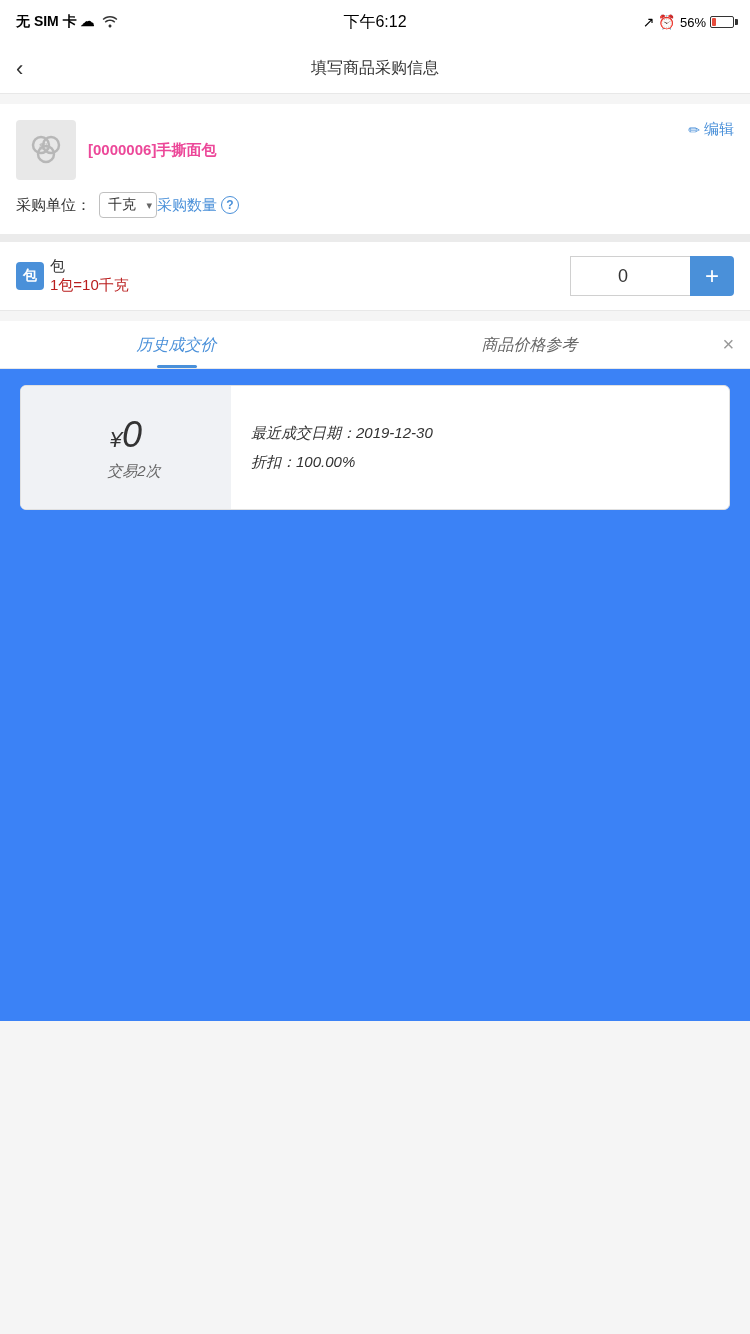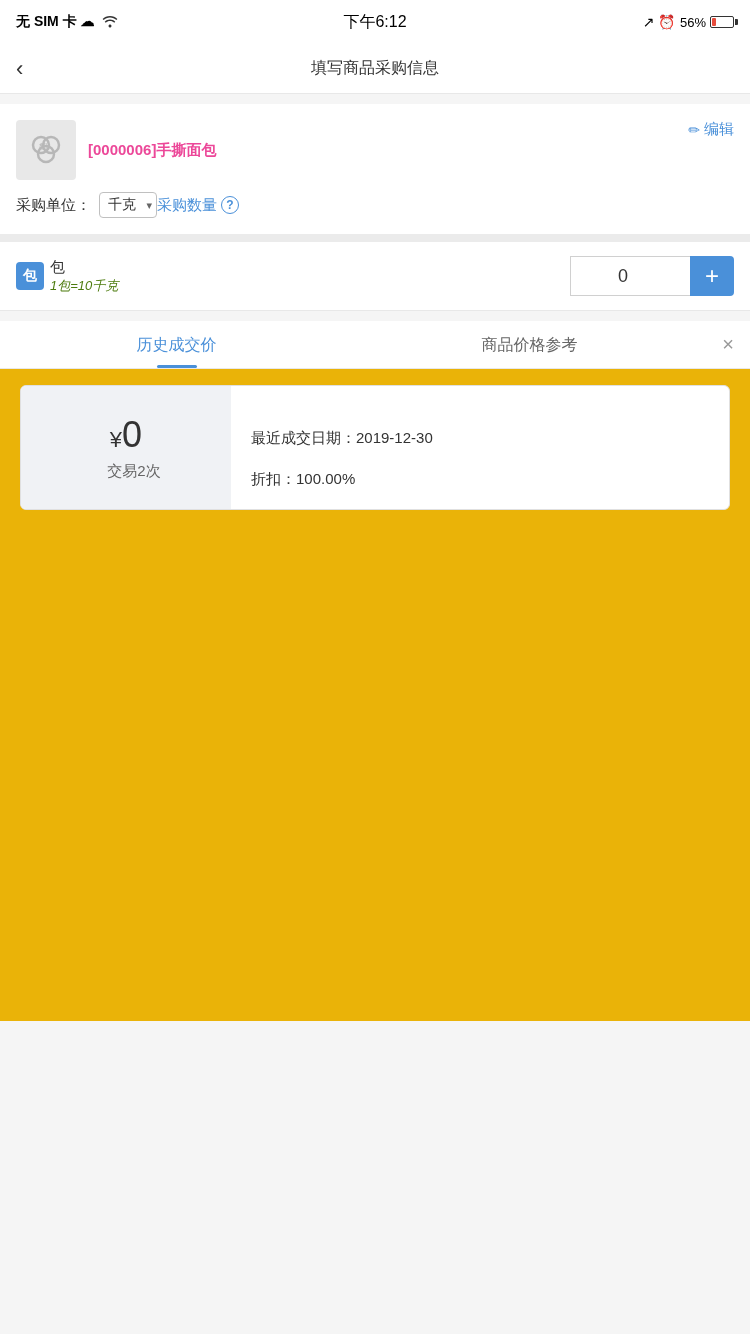--- a/index.html
+++ b/index.html
@@ -231,23 +231,22 @@
       justify-content: center;
       color: #fff;
       font-size: 14px;
       font-weight: bold;
     }
     .qty-unit {
       font-size: 15px;
       color: #333;
     }
     .qty-hint {
-      font-size: 13px;
-      color: #4d7c0f;
-      font-style: italic;
+      font-size: 15px;
+      color: #b91c1c;
     }
     .qty-input-row {
       display: flex;
       align-items: center;
       gap: 0;
     }
     .qty-input {
       width: 120px;
       height: 40px;
       border: 1px solid #d0d0d0;
@@ -347,32 +346,33 @@
       font-size: 15px;
       color: #666;
       margin-top: 6px;
       margin-left: 16px;
     }
     .price-right-panel {
       flex: 1;
       padding: 20px 20px;
       display: flex;
       flex-direction: column;
-      gap: 22px;
-      justify-content: flex-end;
+      gap: 10px;
+      justify-content: center;
     }
     .price-detail-row {
       font-size: 15px;
       color: #333;
     }
 
     
     .main-content {
-      background: #eab308;
+      background: #3b82f6;
       min-height: 700px;
+      font-style: italic;
     }
   </style>
 </head>
 <body>
 
 <div class="status-bar">
   <div class="status-left">
     <span>无 SIM 卡 ☁</span>
     <span>
       <svg width="18" height="14" viewBox="0 0 18 14">

